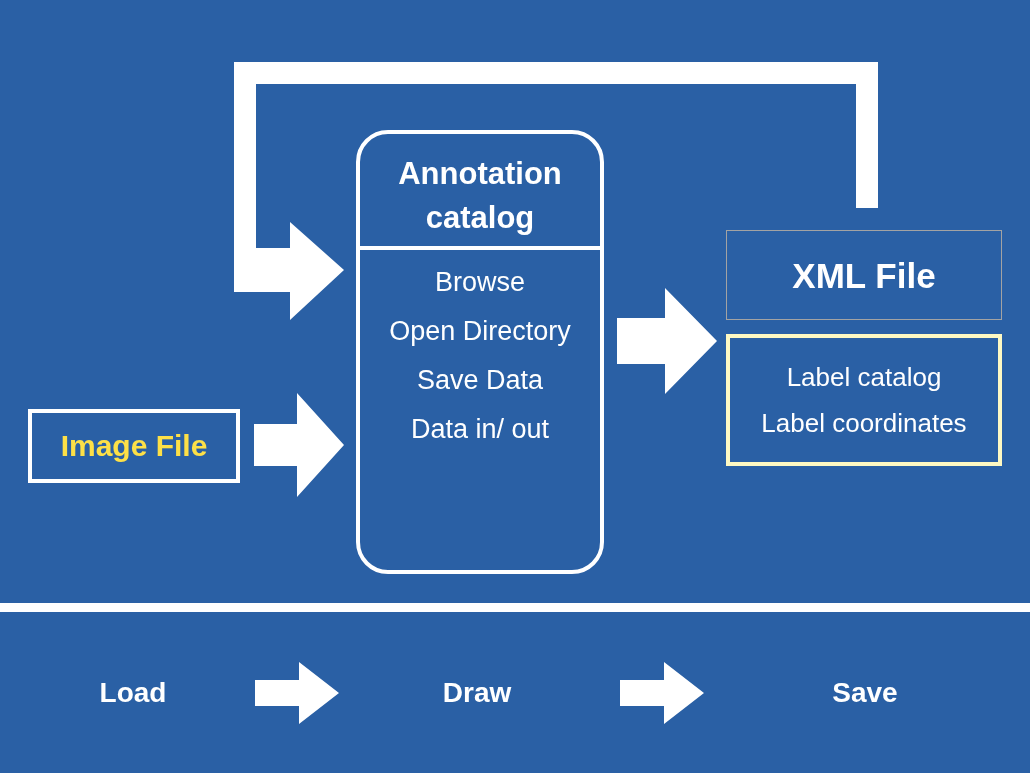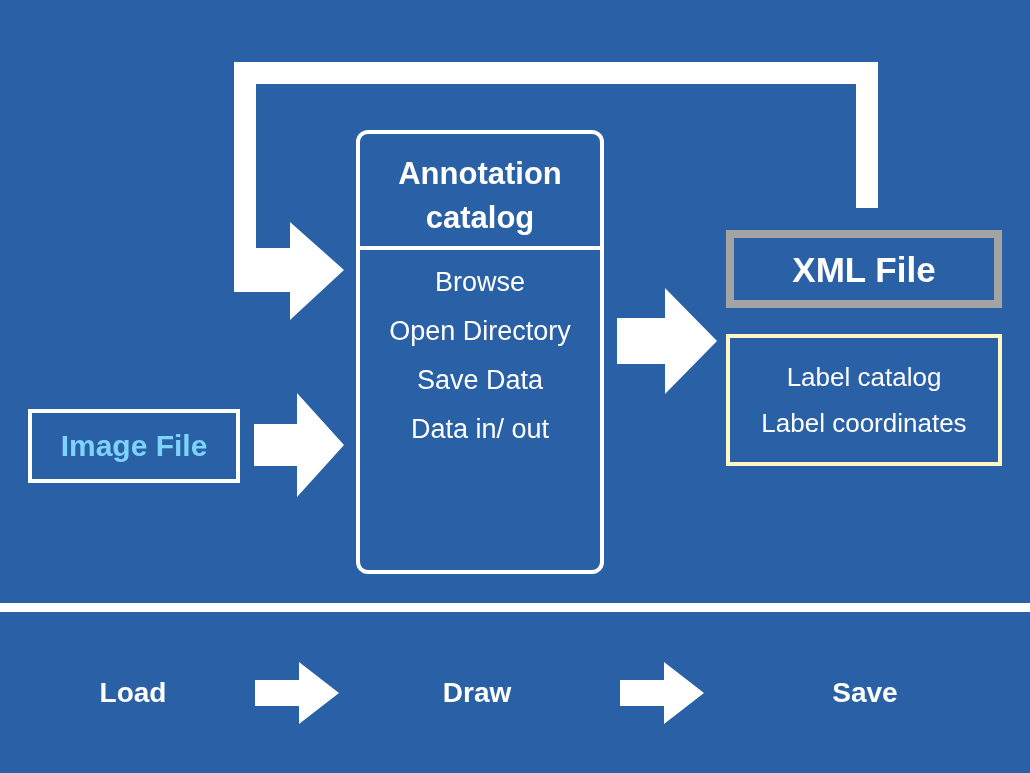--- a/index.html
+++ b/index.html
@@ -55,21 +55,21 @@
   }
 
   
   .annotation-card {
     position: absolute;
     left: 356px;
     top: 130px;
     width: 248px;
     height: 444px;
     border: 4px solid #ffffff;
-    border-radius: 12px;
+    border-radius: 32px;
     box-sizing: border-box;
   }
   .annotation-title {
     position: absolute;
     left: 0;
     top: 18px;
     width: 100%;
     text-align: center;
     color: #ffffff;
     font-size: 31px;
@@ -117,22 +117,22 @@
     left: 726px;
     top: 230px;
     width: 276px;
     height: 236px;
   }
   .xml-head {
     position: absolute;
     left: 0;
     top: 0;
     width: 100%;
-    height: 78px;
-    border: 8px solid #a3a3a3;
+    height: 90px;
+    border: 1px solid #a3a3a3;
     box-sizing: border-box;
     display: flex;
     align-items: center;
     justify-content: center;
   }
   .xml-title {
     color: #ffffff;
     font-size: 35px;
     font-weight: bold;
     line-height: 1;
@@ -165,21 +165,21 @@
     top: 409px;
     width: 212px;
     height: 74px;
     border: 4px solid #ffffff;
     box-sizing: border-box;
     display: flex;
     align-items: center;
     justify-content: center;
   }
   .image-title {
-    color: #7dd3fc;
+    color: #fde047;
     font-size: 30px;
     font-weight: bold;
     line-height: 1;
   }
   .image-arrow {
     position: absolute;
     left: 254px;
     top: 393px;
     width: 90px;
     height: 104px;

